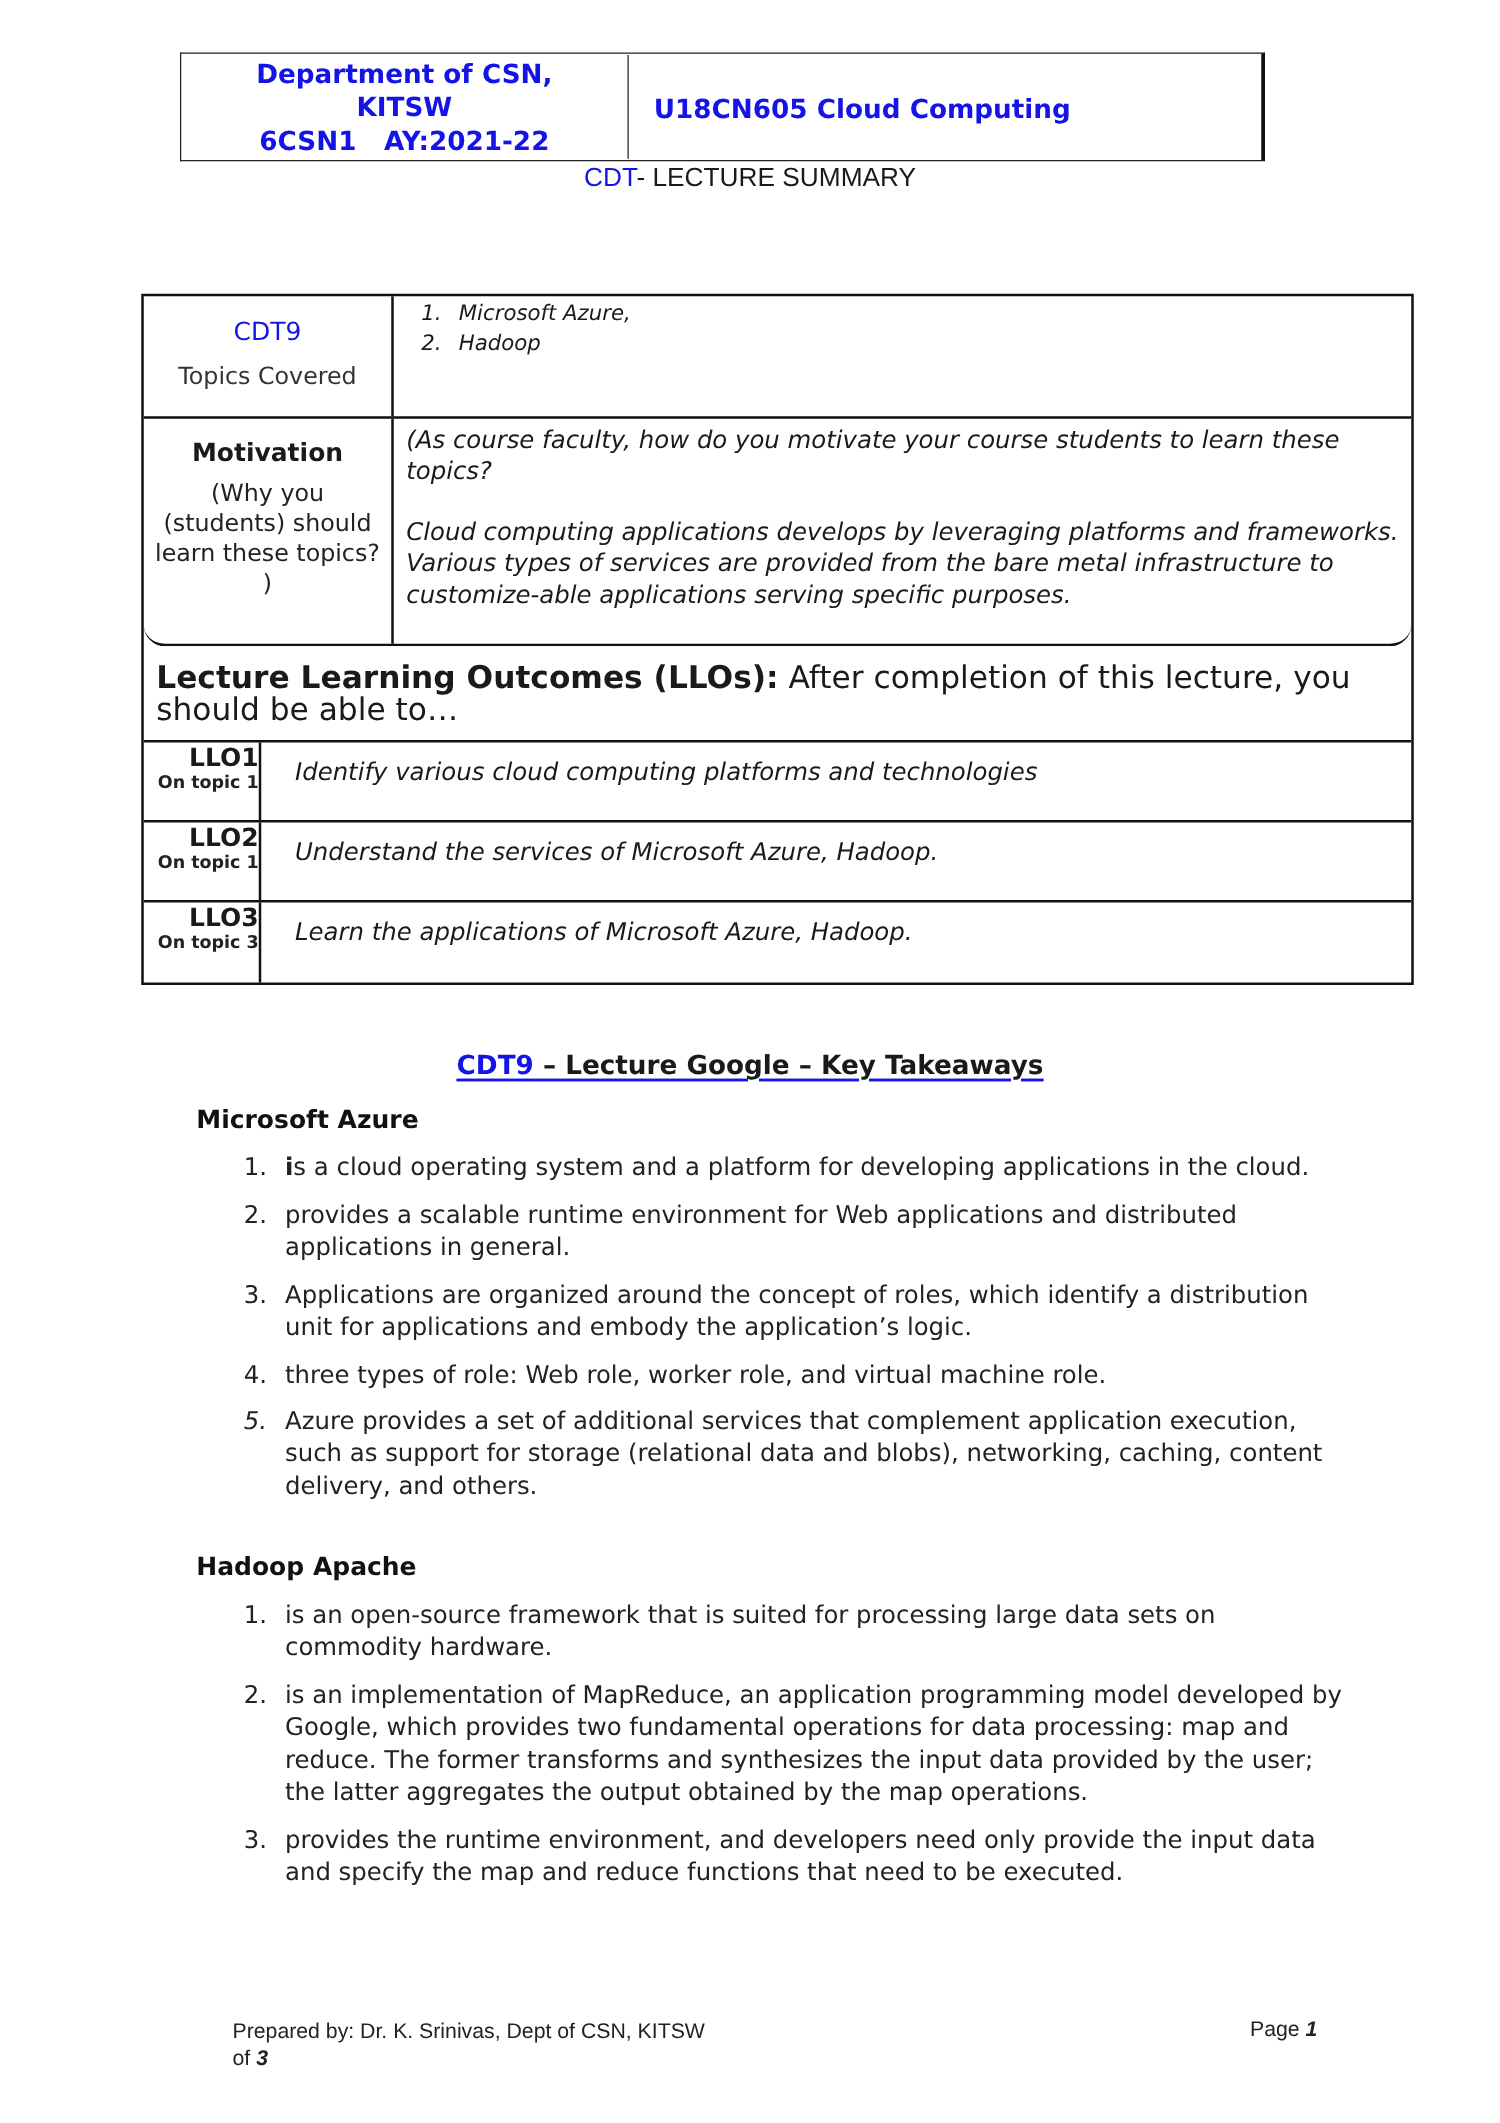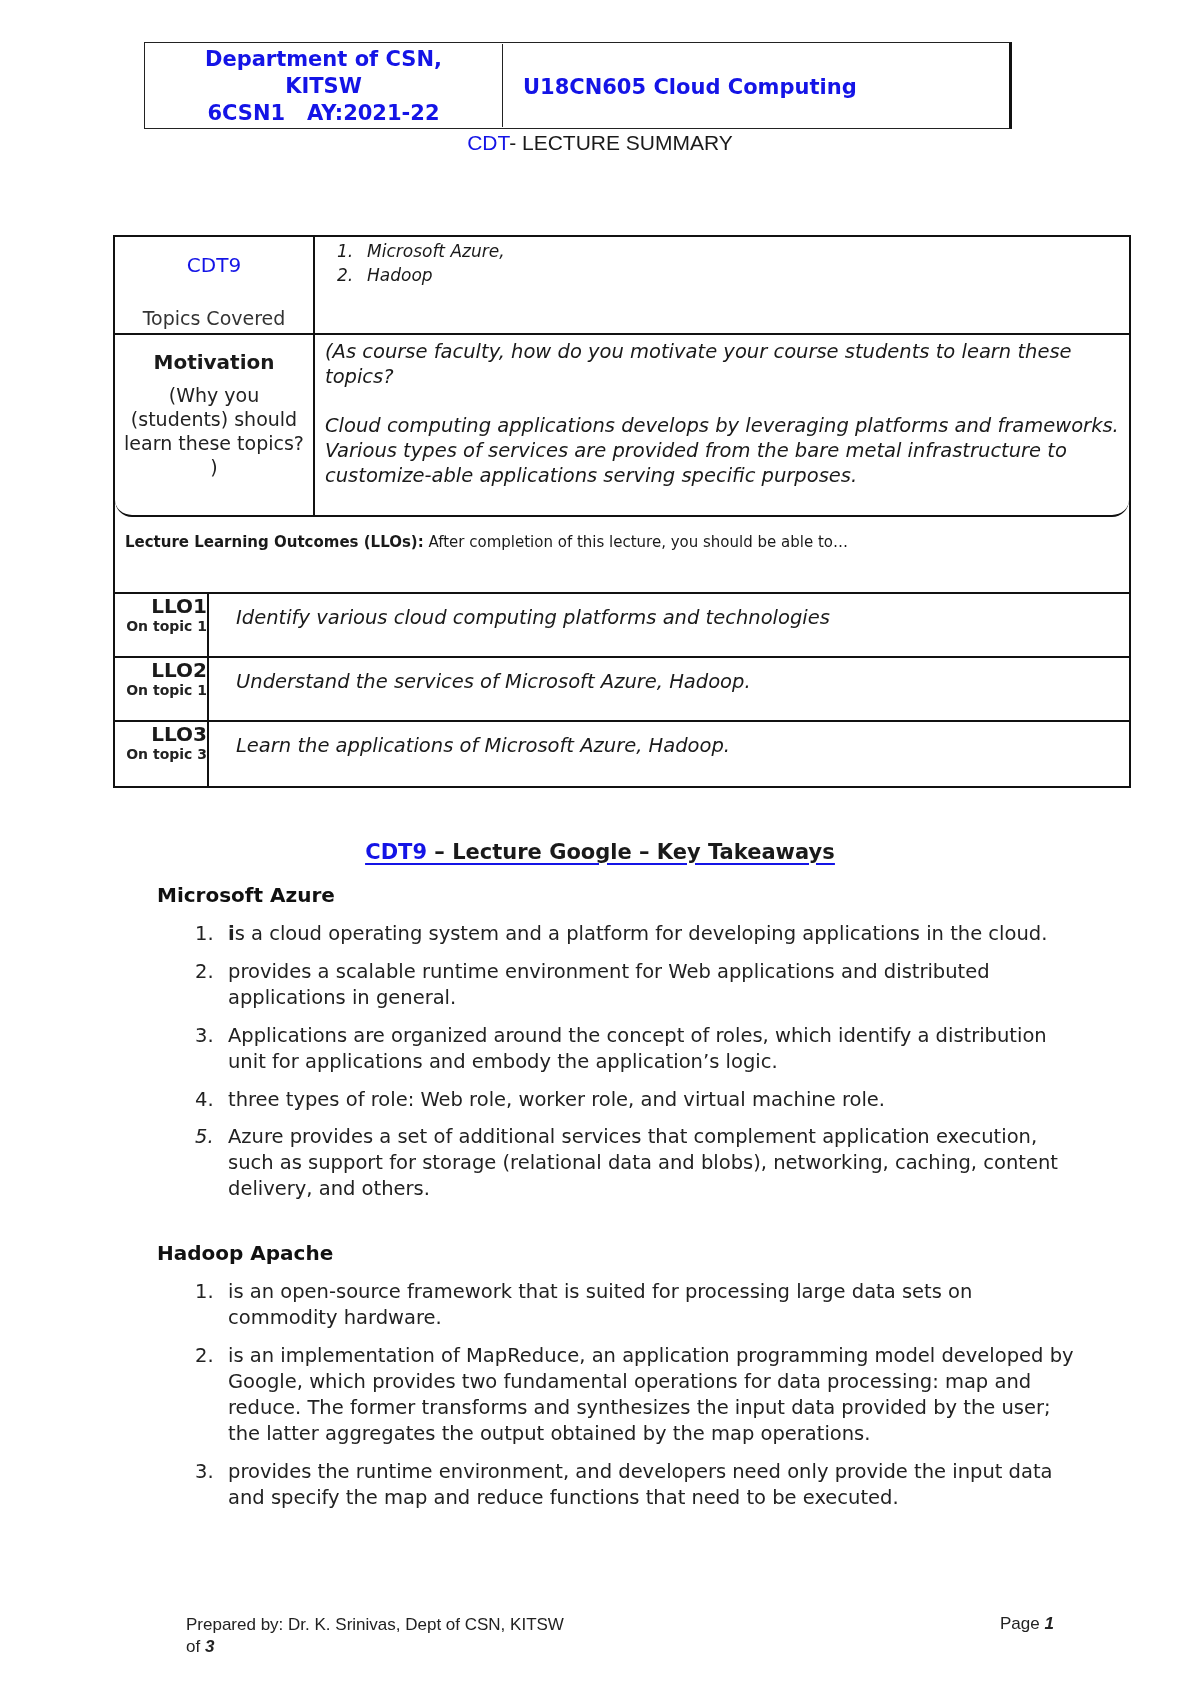--- a/index.html
+++ b/index.html
@@ -19,33 +19,33 @@
   
   .main-table { position: absolute; left: 113px; top: 235px; width: 1018px;
                 border: 2.5px solid #111; border-collapse: collapse; }
   .row { display: flex; border-bottom: 2px solid #111; }
   .row:last-child { border-bottom: none; }
   .cell-l { width: 200px; border-right: 2px solid #111; text-align: center; font-size: 19px; }
   .cell-r { flex: 1; font-size: 19px; }
   .r-topics { height: 98px; }
   .r-topics .cell-l { padding-top: 13px; }
   .r-topics .code { color: #1414e6; font-size: 20px; line-height: 30px; }
-  .r-topics .lbl { line-height: 30px; margin-top: 23px; color: #333; }
+  .r-topics .lbl { line-height: 30px; margin-top: 6px; color: #333; }
   .r-topics ol { list-style: none; padding: 2px 0 0 52px; font-style: italic; font-size: 17px; line-height: 24px; }
   .r-topics ol li span.n { display: inline-block; width: 30px; margin-left: -30px; }
 
   .r-mot { height: 182px; border-radius: 17px; }
   .r-mot .cell-l { padding-top: 12px; }
   .r-mot .mot-h { font-weight: bold; font-size: 20px; line-height: 30px; margin-bottom: 6px; }
   .r-mot .mot-s { line-height: 24px; color: #222; padding: 0 6px; }
   .r-mot .cell-r { font-style: italic; padding: 0 8px 0 10px; line-height: 25px; font-size: 19.5px; }
   .r-mot .q { margin-top: 4px; }
   .r-mot .gap { height: 24px; }
 
-  .r-llo-h { height: 77px; padding: 12px 10px 0 10px; font-size: 15px; line-height: 26px; display: block; }
+  .r-llo-h { height: 77px; padding: 12px 10px 0 10px; font-size: 25px; line-height: 26px; display: block; }
   .r-llo-h b { font-weight: bold; }
 
   .r-llo { height: 64px; }
   .r-llo .cell-l { width: 94px; text-align: right; padding: 1px 0 0 10px; font-weight: bold; }
   .r-llo .cid { font-size: 20px; line-height: 22px; }
   .r-llo .ct { font-size: 14px; line-height: 18px; color: #222; }
   .r-llo .cell-r { font-style: italic; padding: 12px 0 0 27px; font-size: 19.5px; }
 
   
   .kt-title { position: absolute; left: 0; width: 1200px; top: 840px; text-align: center;

